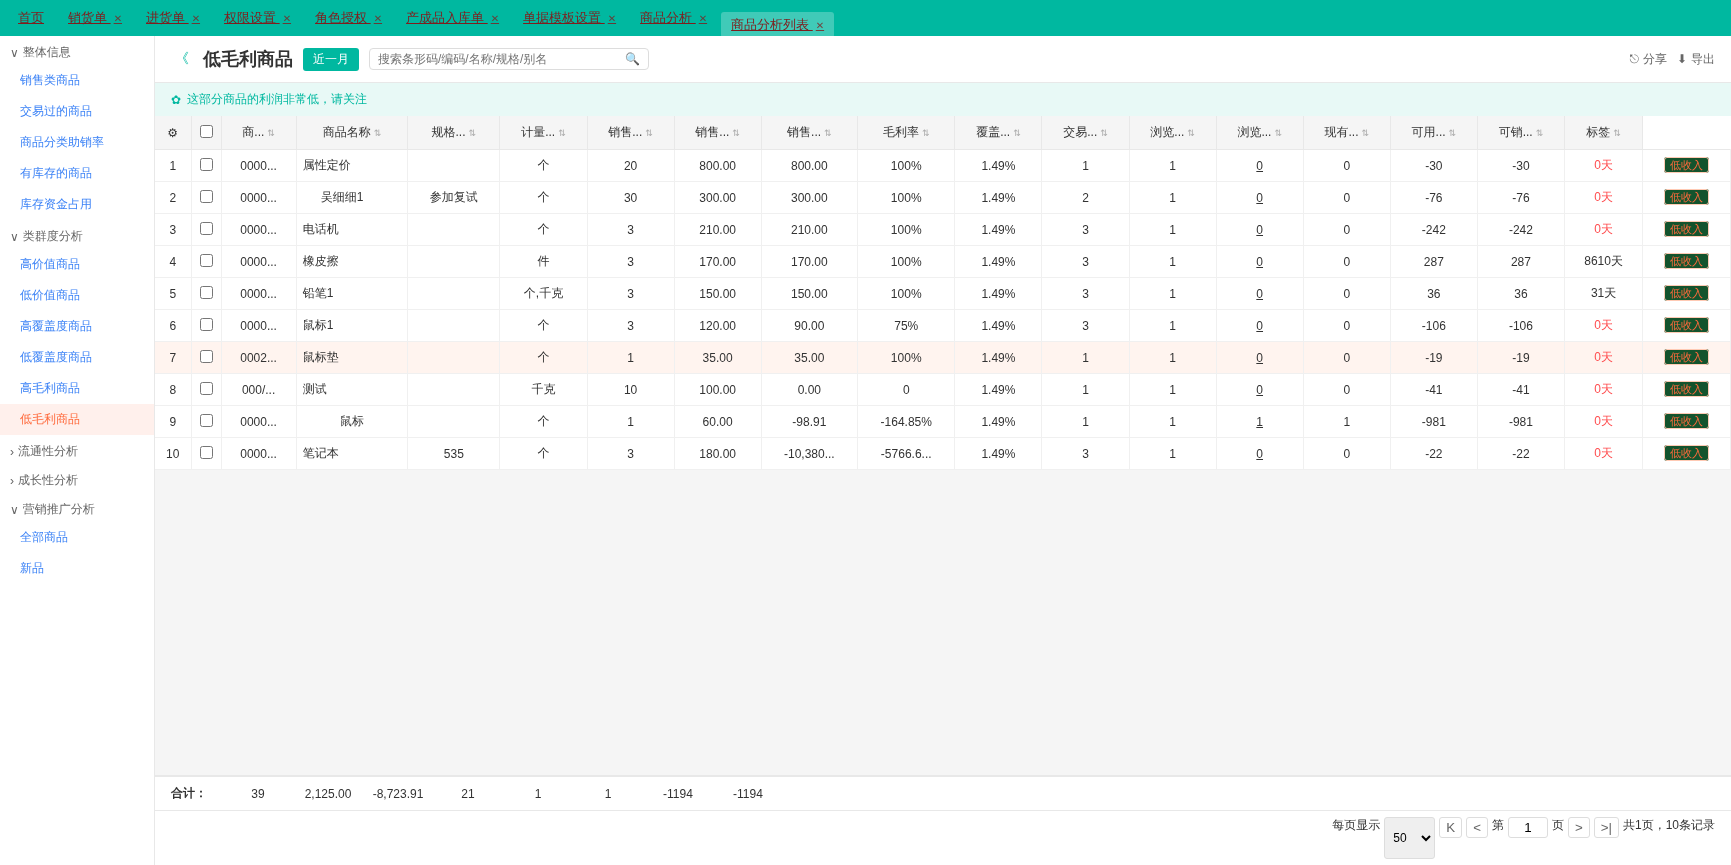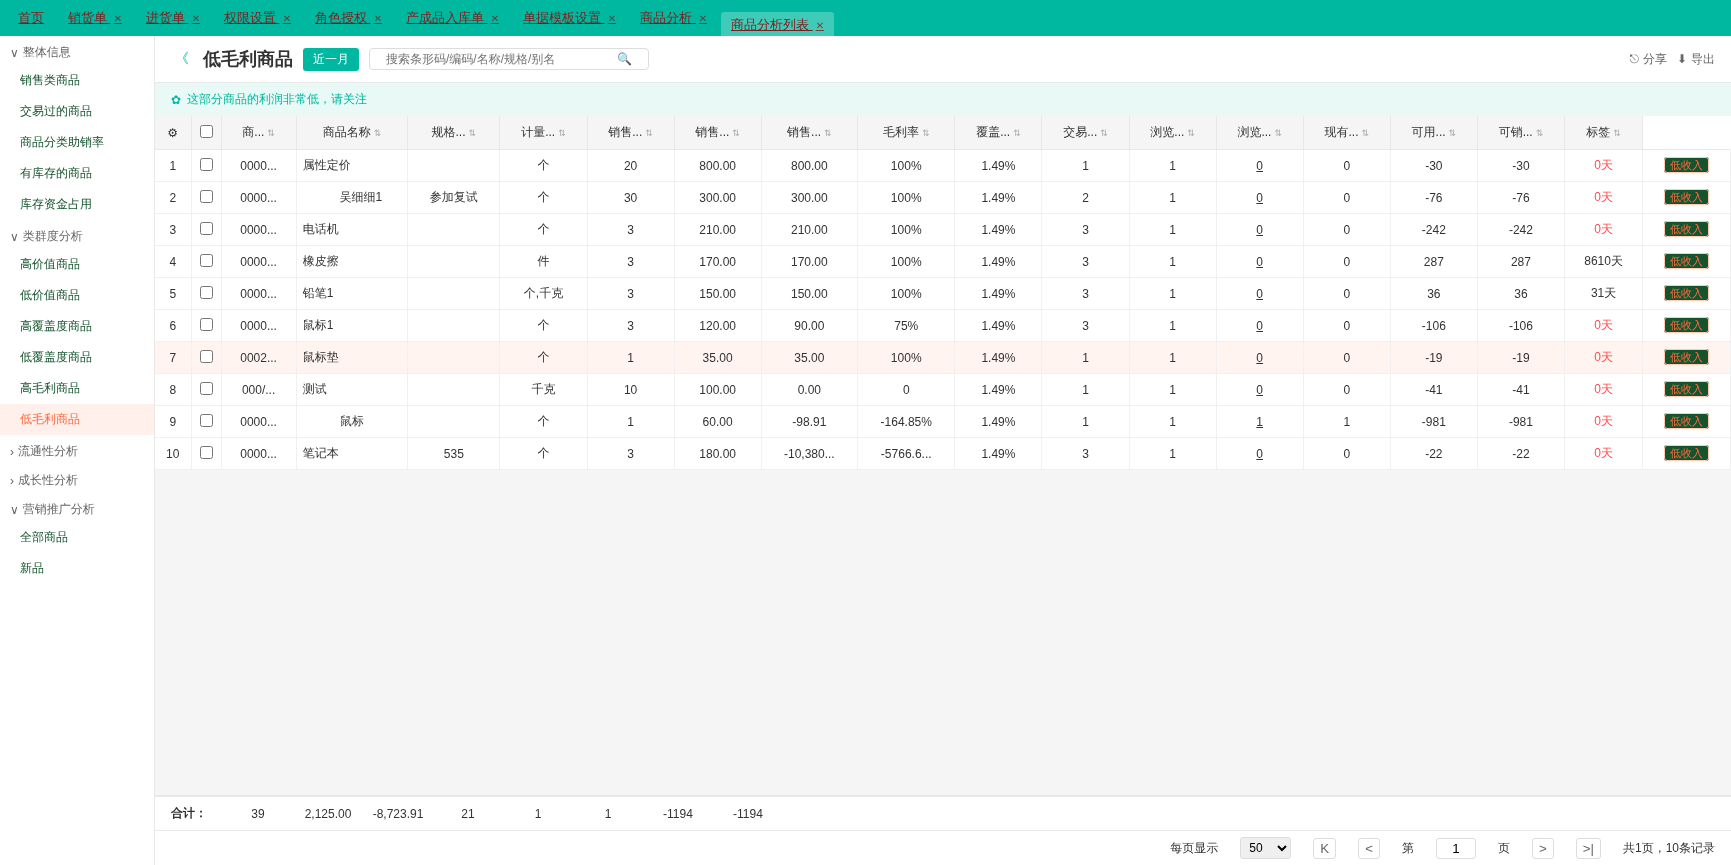--- a/index.html
+++ b/index.html
@@ -44,21 +44,21 @@
       color: #666;
       padding: 8px 10px 4px 10px;
       font-size: 12px;
       display: flex;
       align-items: center;
       gap: 4px;
     }
     .sidebar-item {
       padding: 7px 10px 7px 20px;
       cursor: pointer;
-      color: #14532d;
+      color: #3b82f6;
       font-size: 12px;
     }
     .sidebar-item.active { background: #fff0ec; color: #ff6a3c; }
 
     
     .content {
       flex: 1;
       display: flex;
       flex-direction: column;
       overflow: hidden;
@@ -87,21 +87,21 @@
       border-radius: 3px;
       cursor: pointer;
       font-size: 12px;
     }
     .search-box {
       flex: 1;
       display: flex;
       align-items: center;
       border: 1px solid #ddd;
       border-radius: 4px;
-      padding: 3px 16px;
+      padding: 3px 8px;
       max-width: 280px;
     }
     .search-box input {
       border: none;
       outline: none;
       font-size: 12px;
       width: 100%;
       color: #999;
     }
     .header-actions {
@@ -201,29 +201,29 @@
       padding: 0 6px;
       min-width: 70px;
     }
 
     
     .pagination-bar {
       background: #fff;
       border-top: 1px solid #e8e8e8;
       padding: 6px 16px;
       display: flex;
-      align-items: center;
+      align-items: flex-start;
       justify-content: flex-end;
-      gap: 22px;
+      gap: 4px;
       font-size: 12px;
     }
     .page-size-select {
       border: 1px solid #ddd;
       border-radius: 3px;
-      padding: 2px 4px;
+      padding: 12px 4px;
       font-size: 12px;
     }
     .page-btn {
       cursor: pointer;
       padding: 2px 6px;
       border: 1px solid #ddd;
       border-radius: 3px;
       background: #fff;
       color: #666;
     }
@@ -411,21 +411,21 @@
       <td>0</td>
       <td>-30</td>
       <td>-30</td>
       <td class="days-red">0天</td>
       <td><span class="tag-badge">低收入</span></td>
     </tr>
             <tr>
       <td>2</td>
       <td><input type="checkbox" style=""></td>
       <td>0000...</td>
-      <td style="text-align:center;padding-left:24px;">吴细细1</td>
+      <td style="text-align:left;padding-left:24px;">吴细细1</td>
       <td>参加复试</td>
       <td>个</td>
       <td>30</td>
       <td>300.00</td>
       <td>300.00</td>
       <td>100%</td>
       <td>1.49%</td>
       <td>2</td>
       <td>1</td>
       <td class="underline">0</td>

